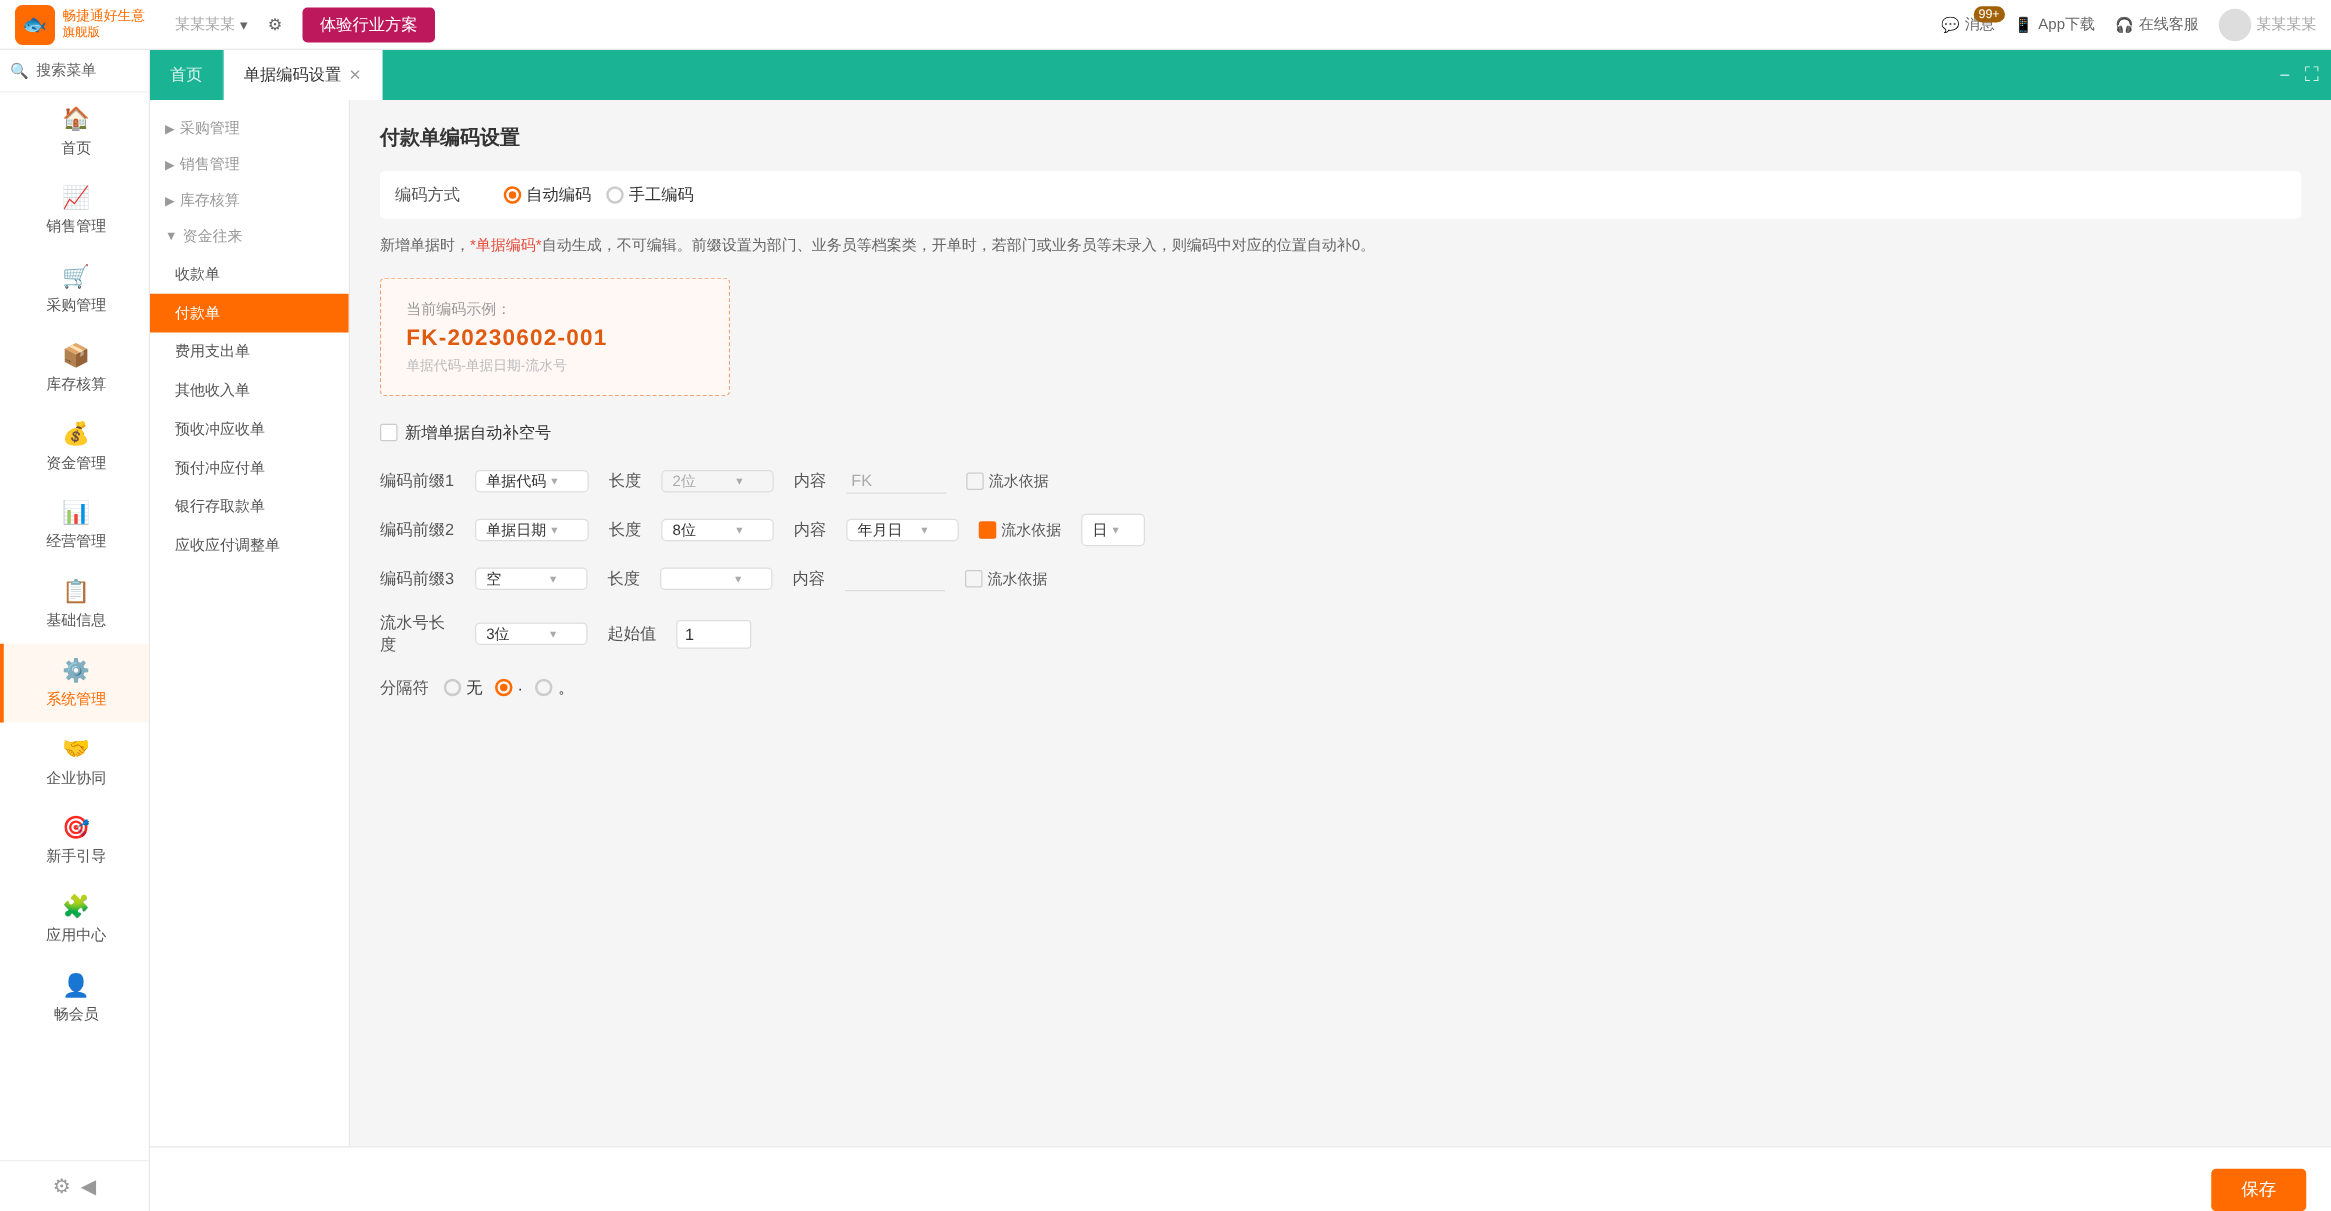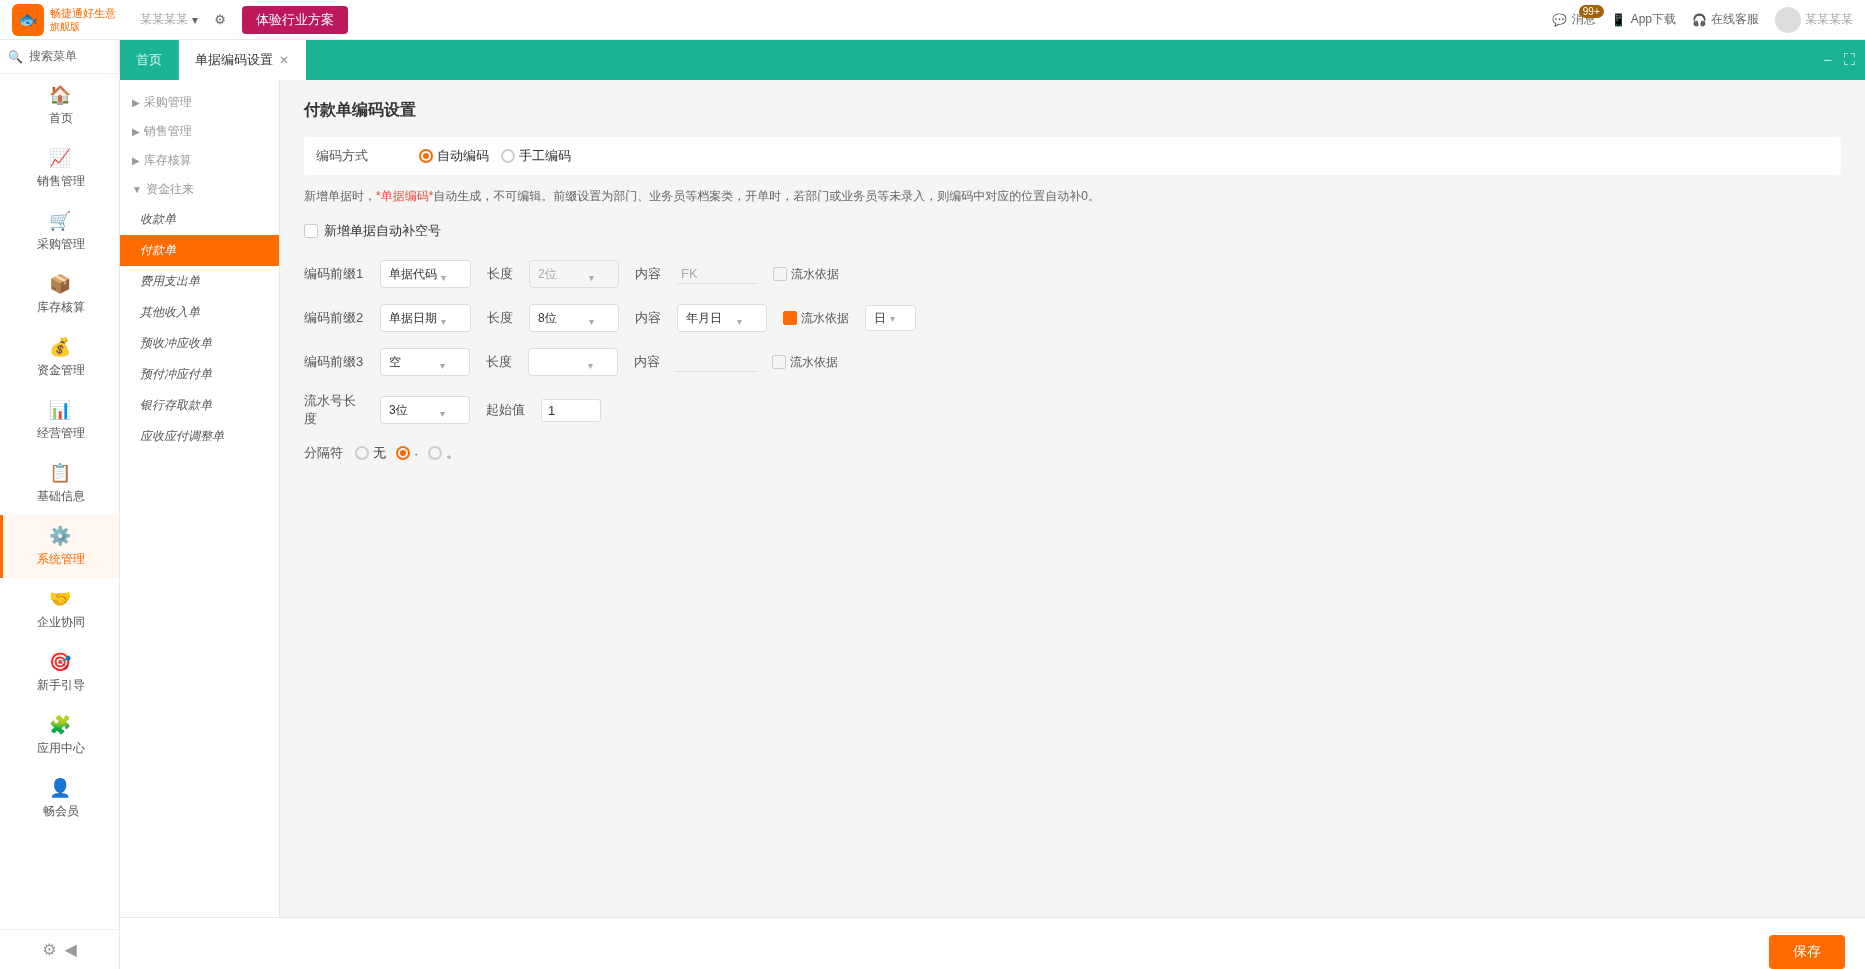--- a/index.html
+++ b/index.html
@@ -234,21 +234,20 @@
       display: flex;
       align-items: center;
       gap: 4px;
       cursor: pointer;
     }
     .nav-sub-item {
       padding: 7px 20px;
       font-size: 12px;
       color: #555;
       cursor: pointer;
-      font-style: italic;
     }
     .nav-sub-item.active {
       color: #fff;
       background: #ff6b00;
     }
     .chevron { font-size: 10px; }
 
     
     .form-area {
       flex: 1;
@@ -258,21 +257,21 @@
     }
     .form-title {
       font-size: 16px;
       font-weight: bold;
       color: #333;
       margin-bottom: 16px;
     }
     .encoding-method-row {
       display: flex;
       align-items: center;
-      gap: 32px;
+      gap: 16px;
       padding: 10px 12px;
       background: #fff;
       border-radius: 4px;
       margin-bottom: 12px;
     }
     .encoding-label { font-size: 13px; color: #555; }
     .radio-group {
       display: flex;
       align-items: flex-start;
       gap: 12px;
@@ -367,24 +366,24 @@
     .select-box {
       border: 1px solid #ddd;
       border-radius: 4px;
       padding: 4px 24px 4px 8px;
       font-size: 12px;
       color: #333;
       background: #fff;
       cursor: pointer;
       position: relative;
       display: flex;
-      align-items: flex-end;
+      align-items: center;
       gap: 4px;
       min-width: 90px;
-      height: 28px;
+      height: 18px;
     }
     .select-box .arrow { margin-left: auto; color: #aaa; font-size: 10px; }
     .field-label { font-size: 13px; color: #555; }
     .stream-checkbox {
       display: flex;
       align-items: center;
       gap: 4px;
       cursor: pointer;
       font-size: 12px;
       color: #555;
@@ -647,20 +646,25 @@
             </div>
           </div>
         </div>
 
         
         <div class="info-text">
           新增单据时，<span>*单据编码*</span>自动生成，不可编辑。前缀设置为部门、业务员等档案类，开单时，若部门或业务员等未录入，则编码中对应的位置自动补0。
         </div>
 
         
+        <div class="preview-box">
+          <div class="preview-label">当前编码示例：</div>
+          <div class="preview-code">FK-20230602-001</div>
+          <div class="preview-desc">单据代码-单据日期-流水号</div>
+        </div>
 
         
         <div class="auto-fill-row">
           <div class="checkbox-item">
             <div class="checkbox-box"></div>
             <span>新增单据自动补空号</span>
           </div>
         </div>
 
         

